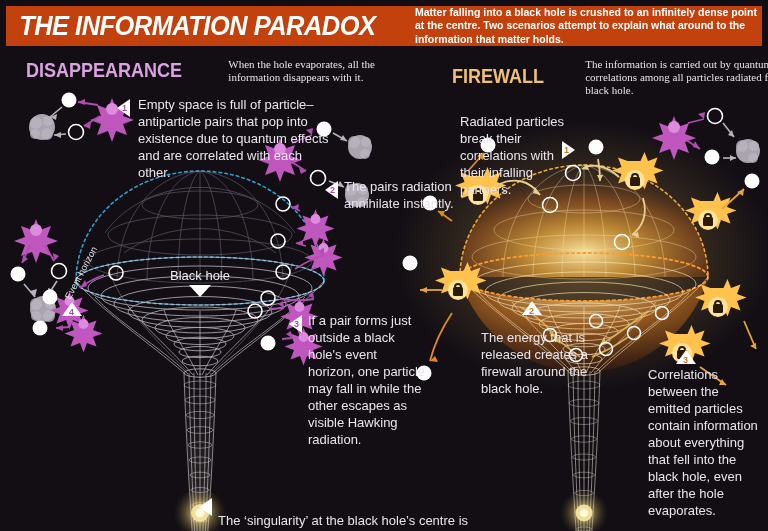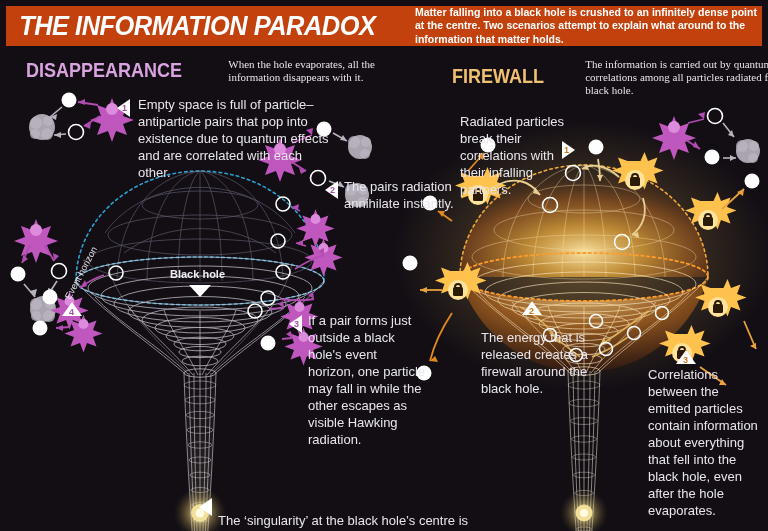--- a/index.html
+++ b/index.html
@@ -53,21 +53,21 @@
   .num-p{color:#a74ea7;}
   .num-o{color:#c8781a;}
   .tri-wrap{position:absolute;width:22px;height:20px;}
 
   
   #label-event-horizon{
     position:absolute;color:#e6e2e8;font-size:9.5px;white-space:nowrap;
     transform:rotate(-62deg);transform-origin:left bottom;
   }
   #label-black-hole{
-    position:absolute;color:#efecf2;font-size:11px;white-space:nowrap;font-weight:bold;
+    position:absolute;color:#efecf2;font-size:13px;white-space:nowrap;
   }
   #bh-tri{
     position:absolute;width:0;height:0;
     border-left:11px solid transparent;border-right:11px solid transparent;
     border-top:12px solid #ffffff;
   }
 
   
   .diagram{position:absolute;}
 

